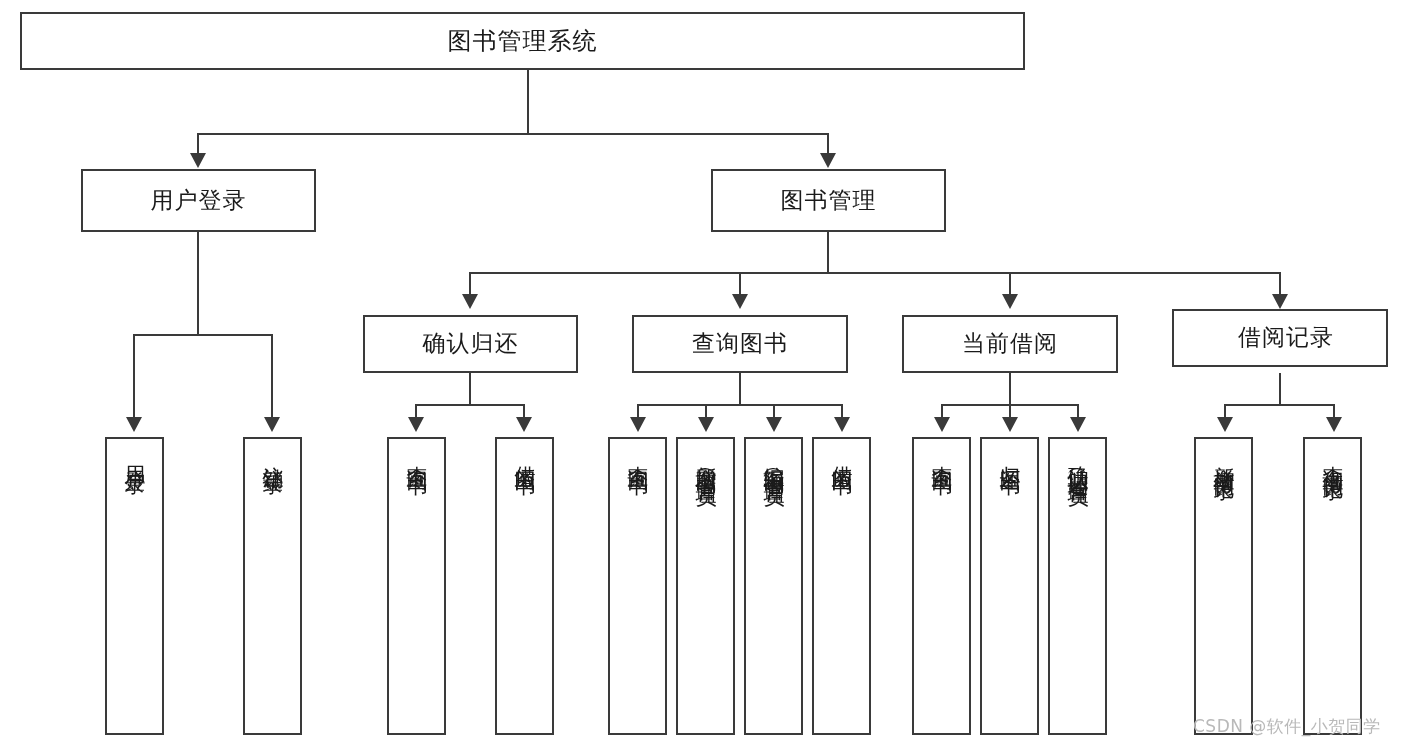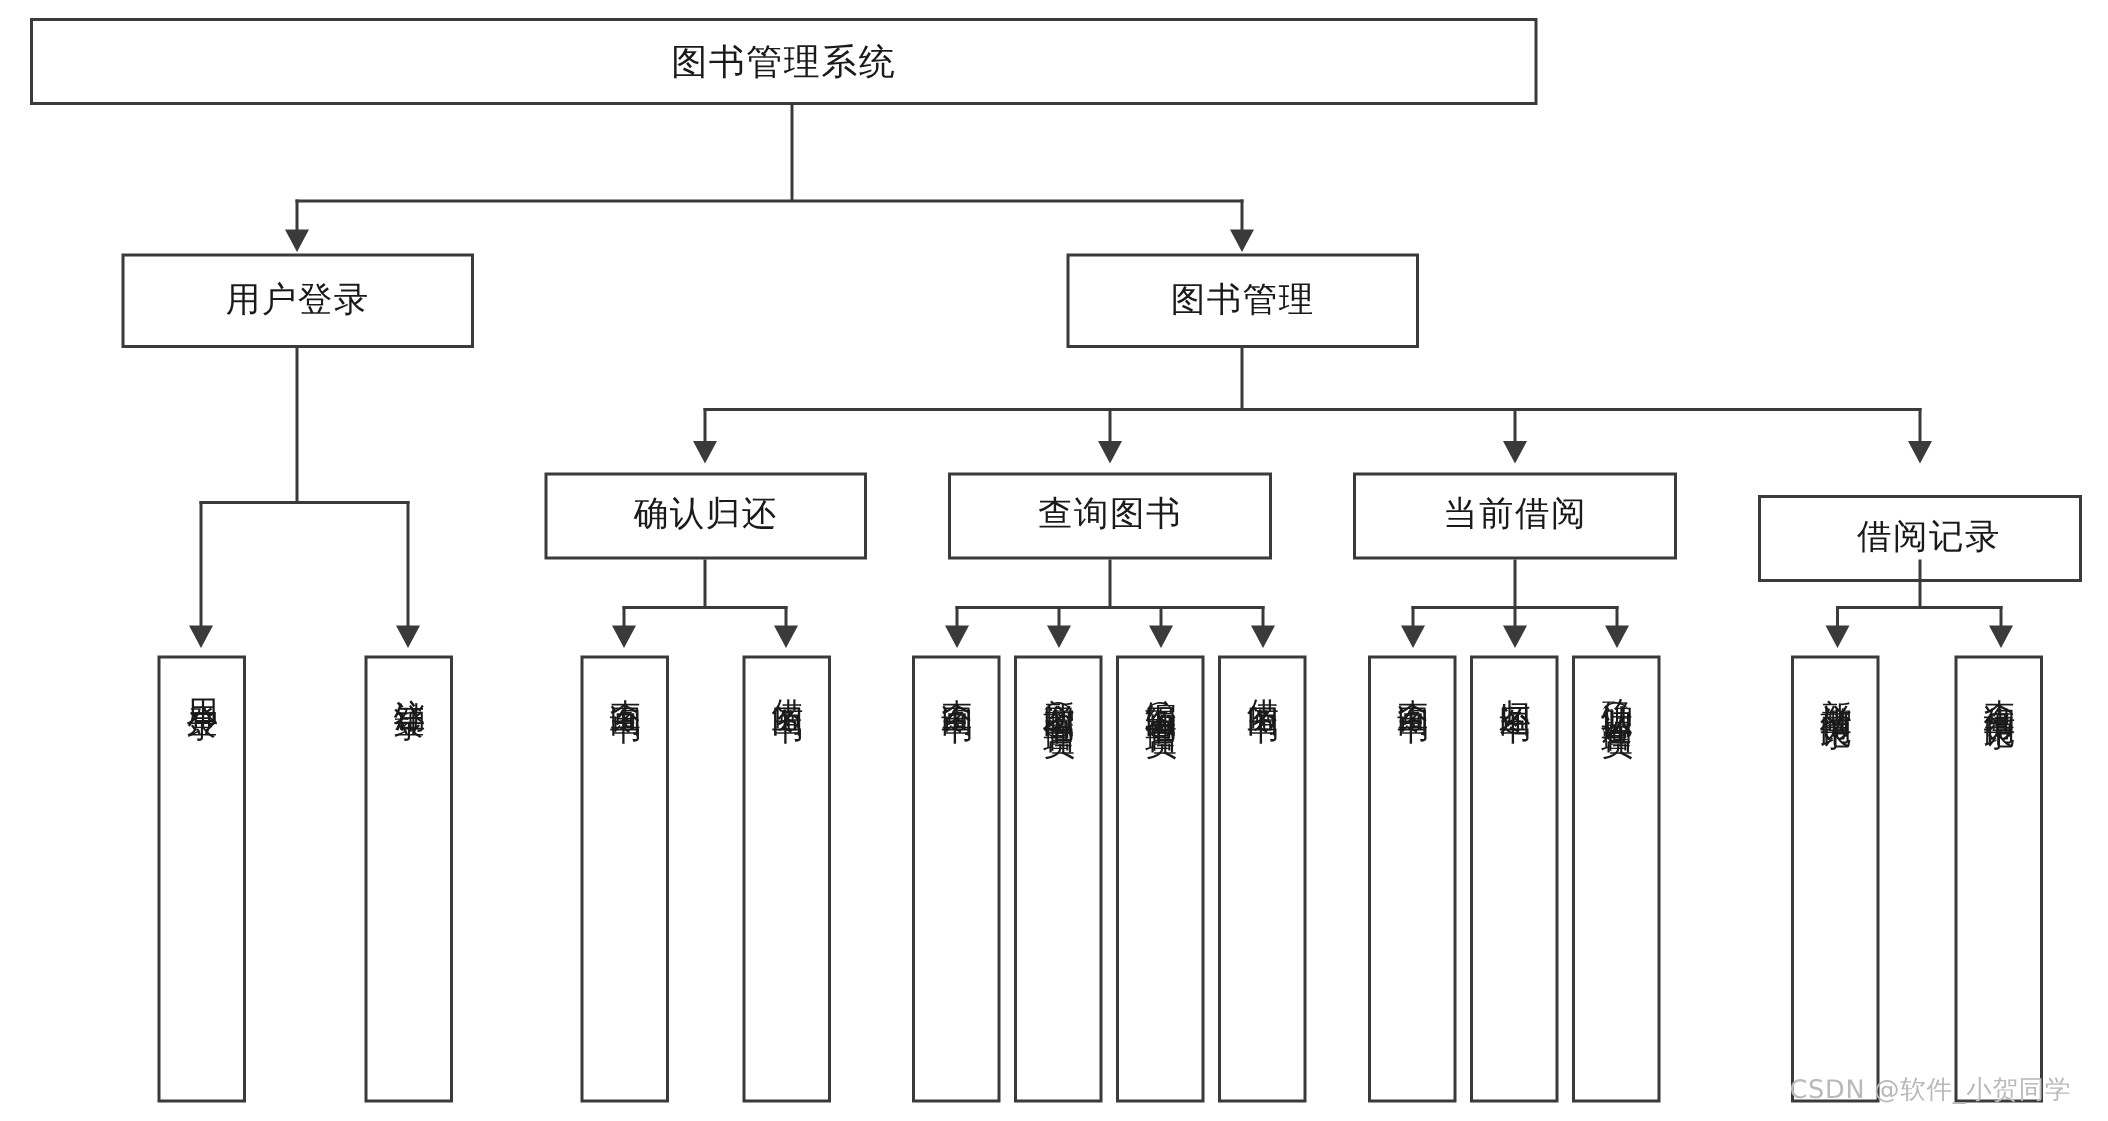--- a/index.html
+++ b/index.html
@@ -118,21 +118,21 @@
 
   <div class="node h" style="left:363px; top:315px; width:215px; height:58px;">
     <span>确认归还</span>
   </div>
   <div class="node h" style="left:632px; top:315px; width:216px; height:58px;">
     <span>查询图书</span>
   </div>
   <div class="node h" style="left:902px; top:315px; width:216px; height:58px;text-align:center;">
     <span>当前借阅</span>
   </div>
-  <div class="node h" style="left:1172px; top:330px; width:216px; height:58px;padding-left:12px;">
+  <div class="node h" style="left:1172px; top:309px; width:216px; height:58px;padding-left:12px;">
     <span>借阅记录</span>
   </div>
 
   <div class="vline" style="left:469px; top:373px; width:2px; height:33px;"></div>
   <div class="hline" style="left:415px; top:404px; width:110px; height:2px;"></div>
   <div class="vline" style="left:415px; top:404px; width:2px; height:14px;"></div>
   <div class="arrow" style="left:408px; top:417px;"></div>
   <div class="vline" style="left:523px; top:404px; width:2px; height:14px;"></div>
   <div class="arrow" style="left:516px; top:417px;"></div>
 

